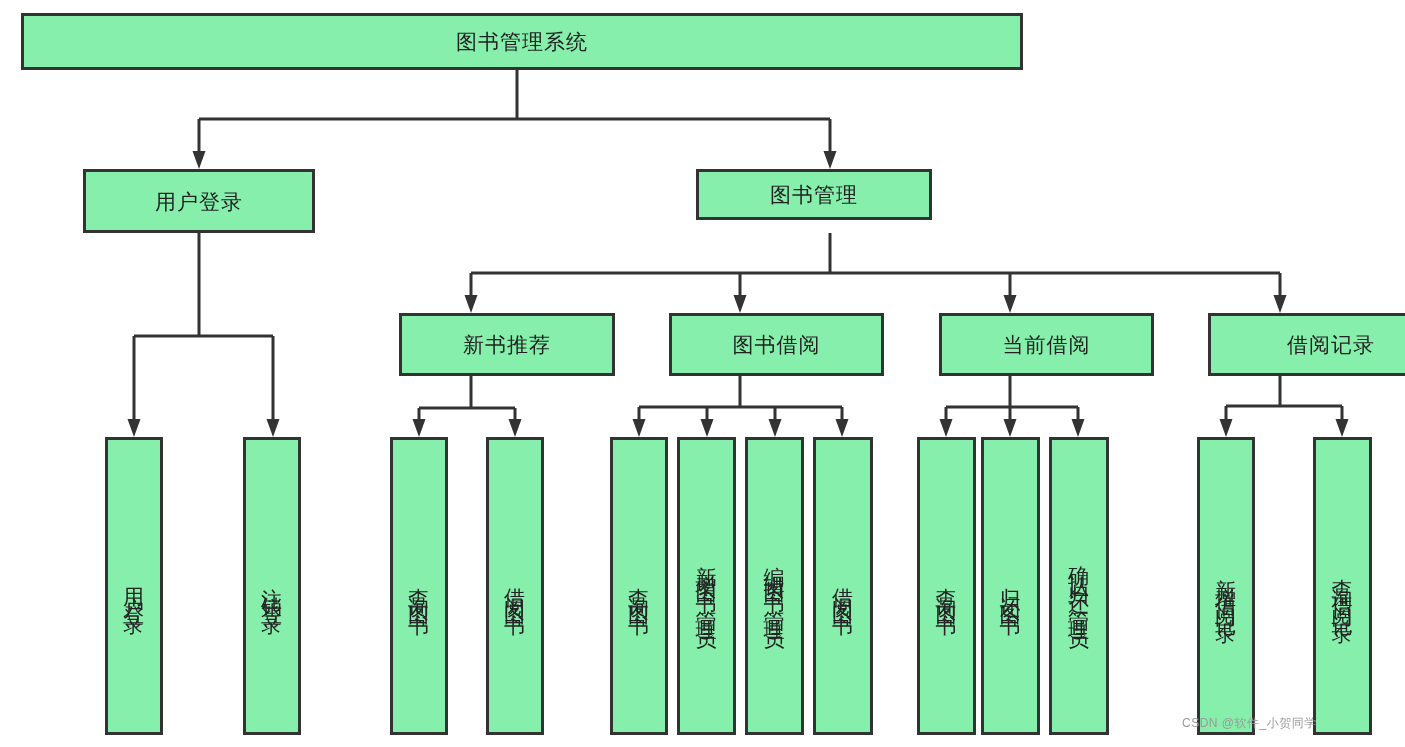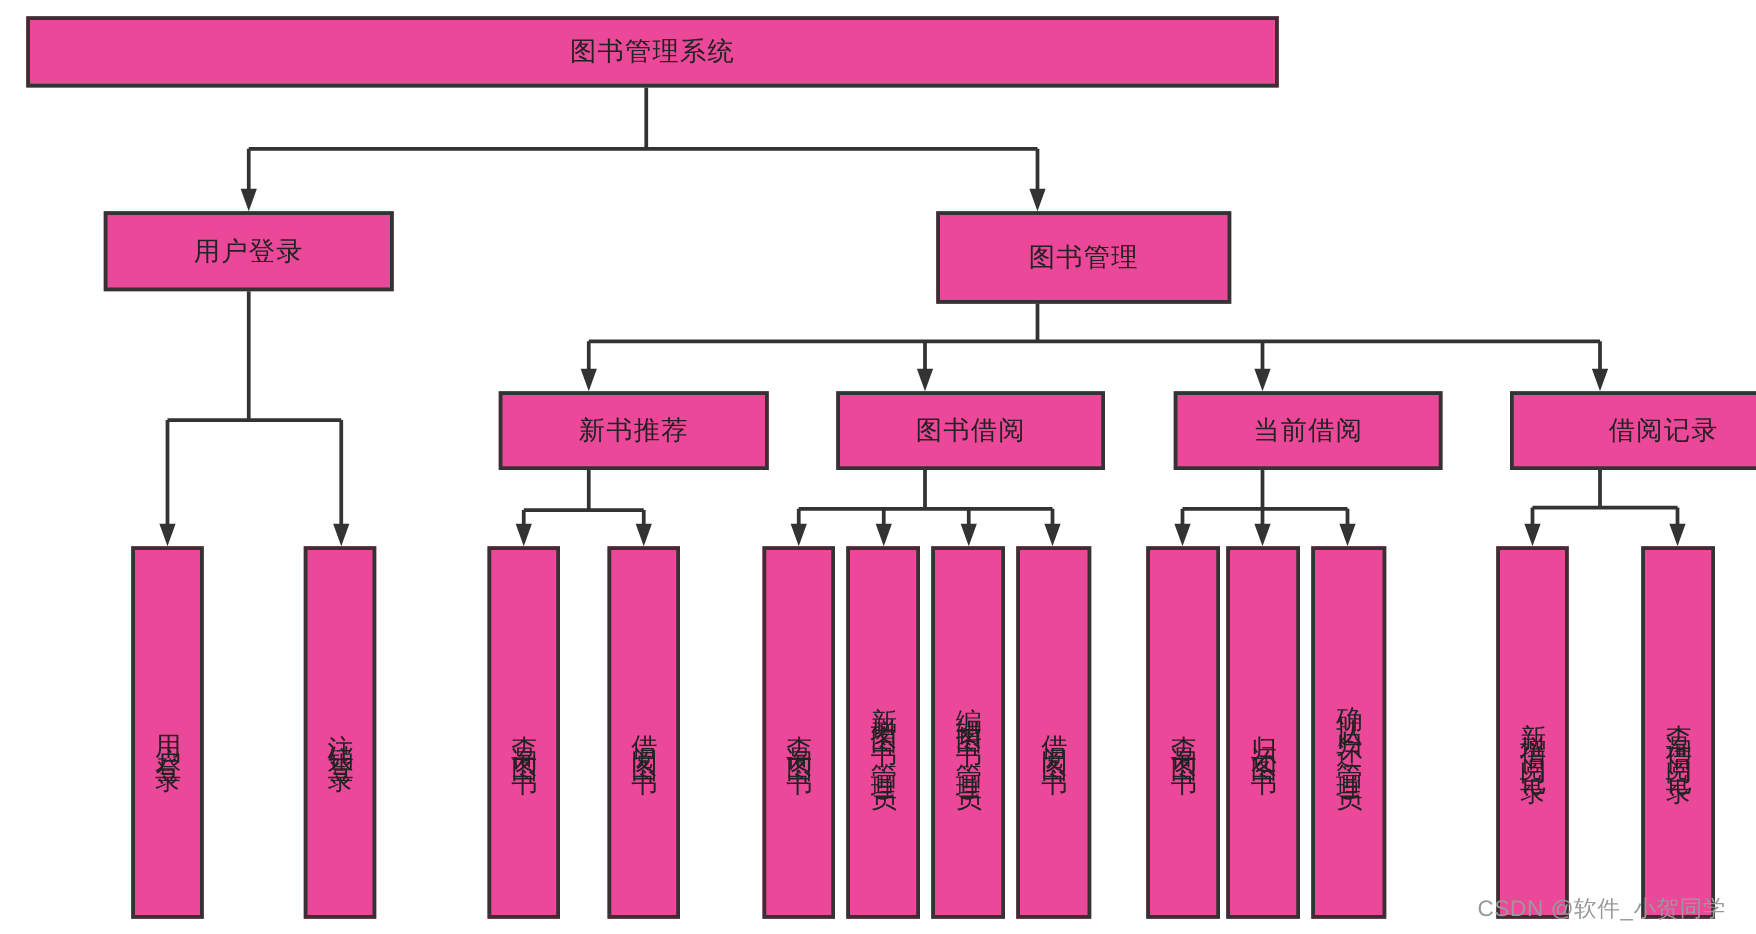--- a/index.html
+++ b/index.html
@@ -14,21 +14,21 @@
   }
   .connector-layer {
     position: absolute;
     left: 0; top: 0;
     width: 1405px; height: 747px;
     pointer-events: none;
   }
   .box {
     position: absolute;
     box-sizing: border-box;
-    background: #ec4899;
+    background: #86efac;
     border: 3px solid #333333;
     display: flex;
     align-items: center;
     justify-content: center;
     font-size: 21px;
     letter-spacing: 1px;
     line-height: 1;
     white-space: nowrap;
     z-index: 2;
   }
@@ -36,21 +36,21 @@
     writing-mode: vertical-rl;
     text-orientation: mixed;
     letter-spacing: 9px;
     white-space: normal;
     padding-top: 6px;
   }
   
   .n-root   { left: 21px;   top: 13px;  width: 1002px; height: 57px; }
   
   .n-login  { left: 83px;   top: 169px; width: 232px;  height: 64px; }
-  .n-mgmt   { left: 749px;  top: 169px; width: 236px;  height: 74px; }
+  .n-mgmt   { left: 696px;  top: 169px; width: 236px;  height: 51px; }
   
   .lvl3     { top: 313px; height: 63px; margin-left: 36px; }
   .n-rec    { left: 363px;  width: 216px; }
   .n-borrow { left: 633px;  width: 215px; }
   .n-cur    { left: 903px;  width: 215px; }
   .n-recd   { left: 1172px; width: 246px; }
   
   .leaf     { top: 437px; height: 298px; width: 58px; }
   .p-105  { left: 105px; }
   .p-243  { left: 243px; }
@@ -62,21 +62,21 @@
   .p-813  { left: 813px; width: 60px; }
   .p-917  { left: 917px; width: 59px; }
   .p-981  { left: 981px; width: 59px; }
   .p-1049 { left: 1049px; width: 60px; }
   .p-1197 { left: 1197px; }
   .p-1313 { left: 1313px; width: 59px; }
   .watermark {
     position: absolute;
     left: 1182px;
     top: 715px;
-    font-size: 18px;
+    font-size: 12px;
     letter-spacing: 0.5px;
     color: #9a9a9a;
     z-index: 10;
     white-space: nowrap;
   }
 </style>
 </head>
 <body>
 
 <div class="canvas">

